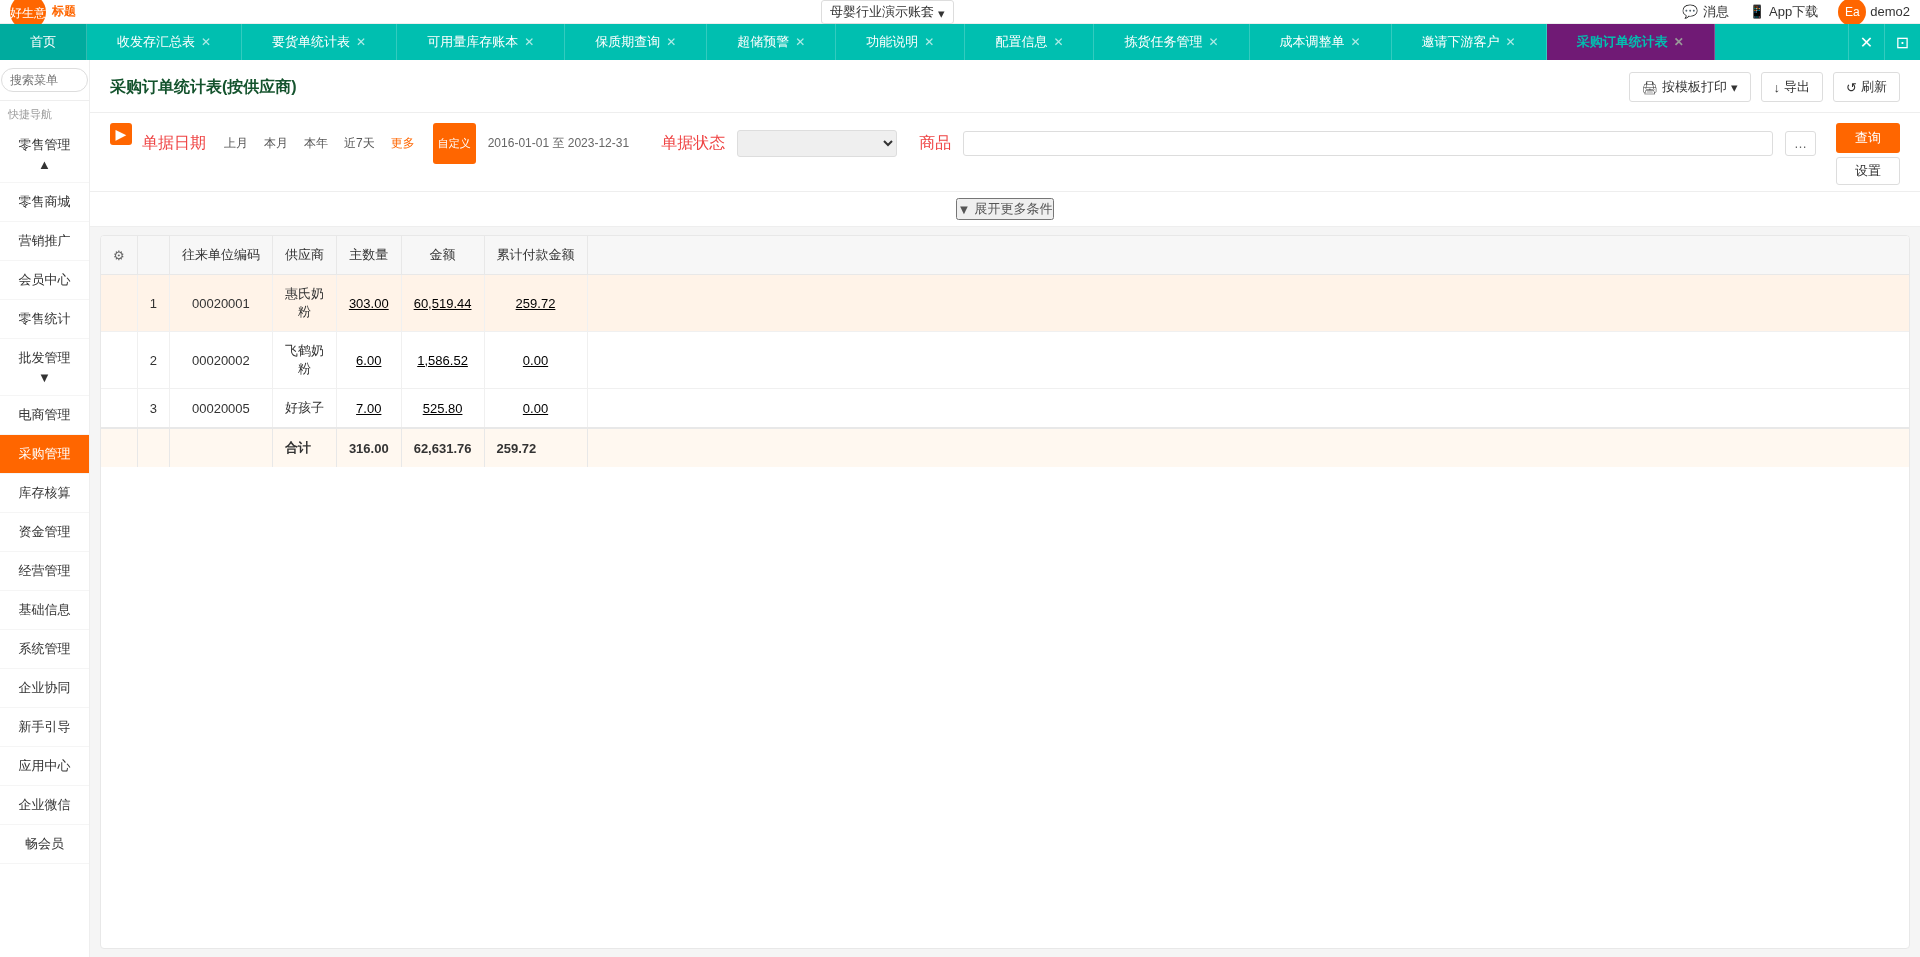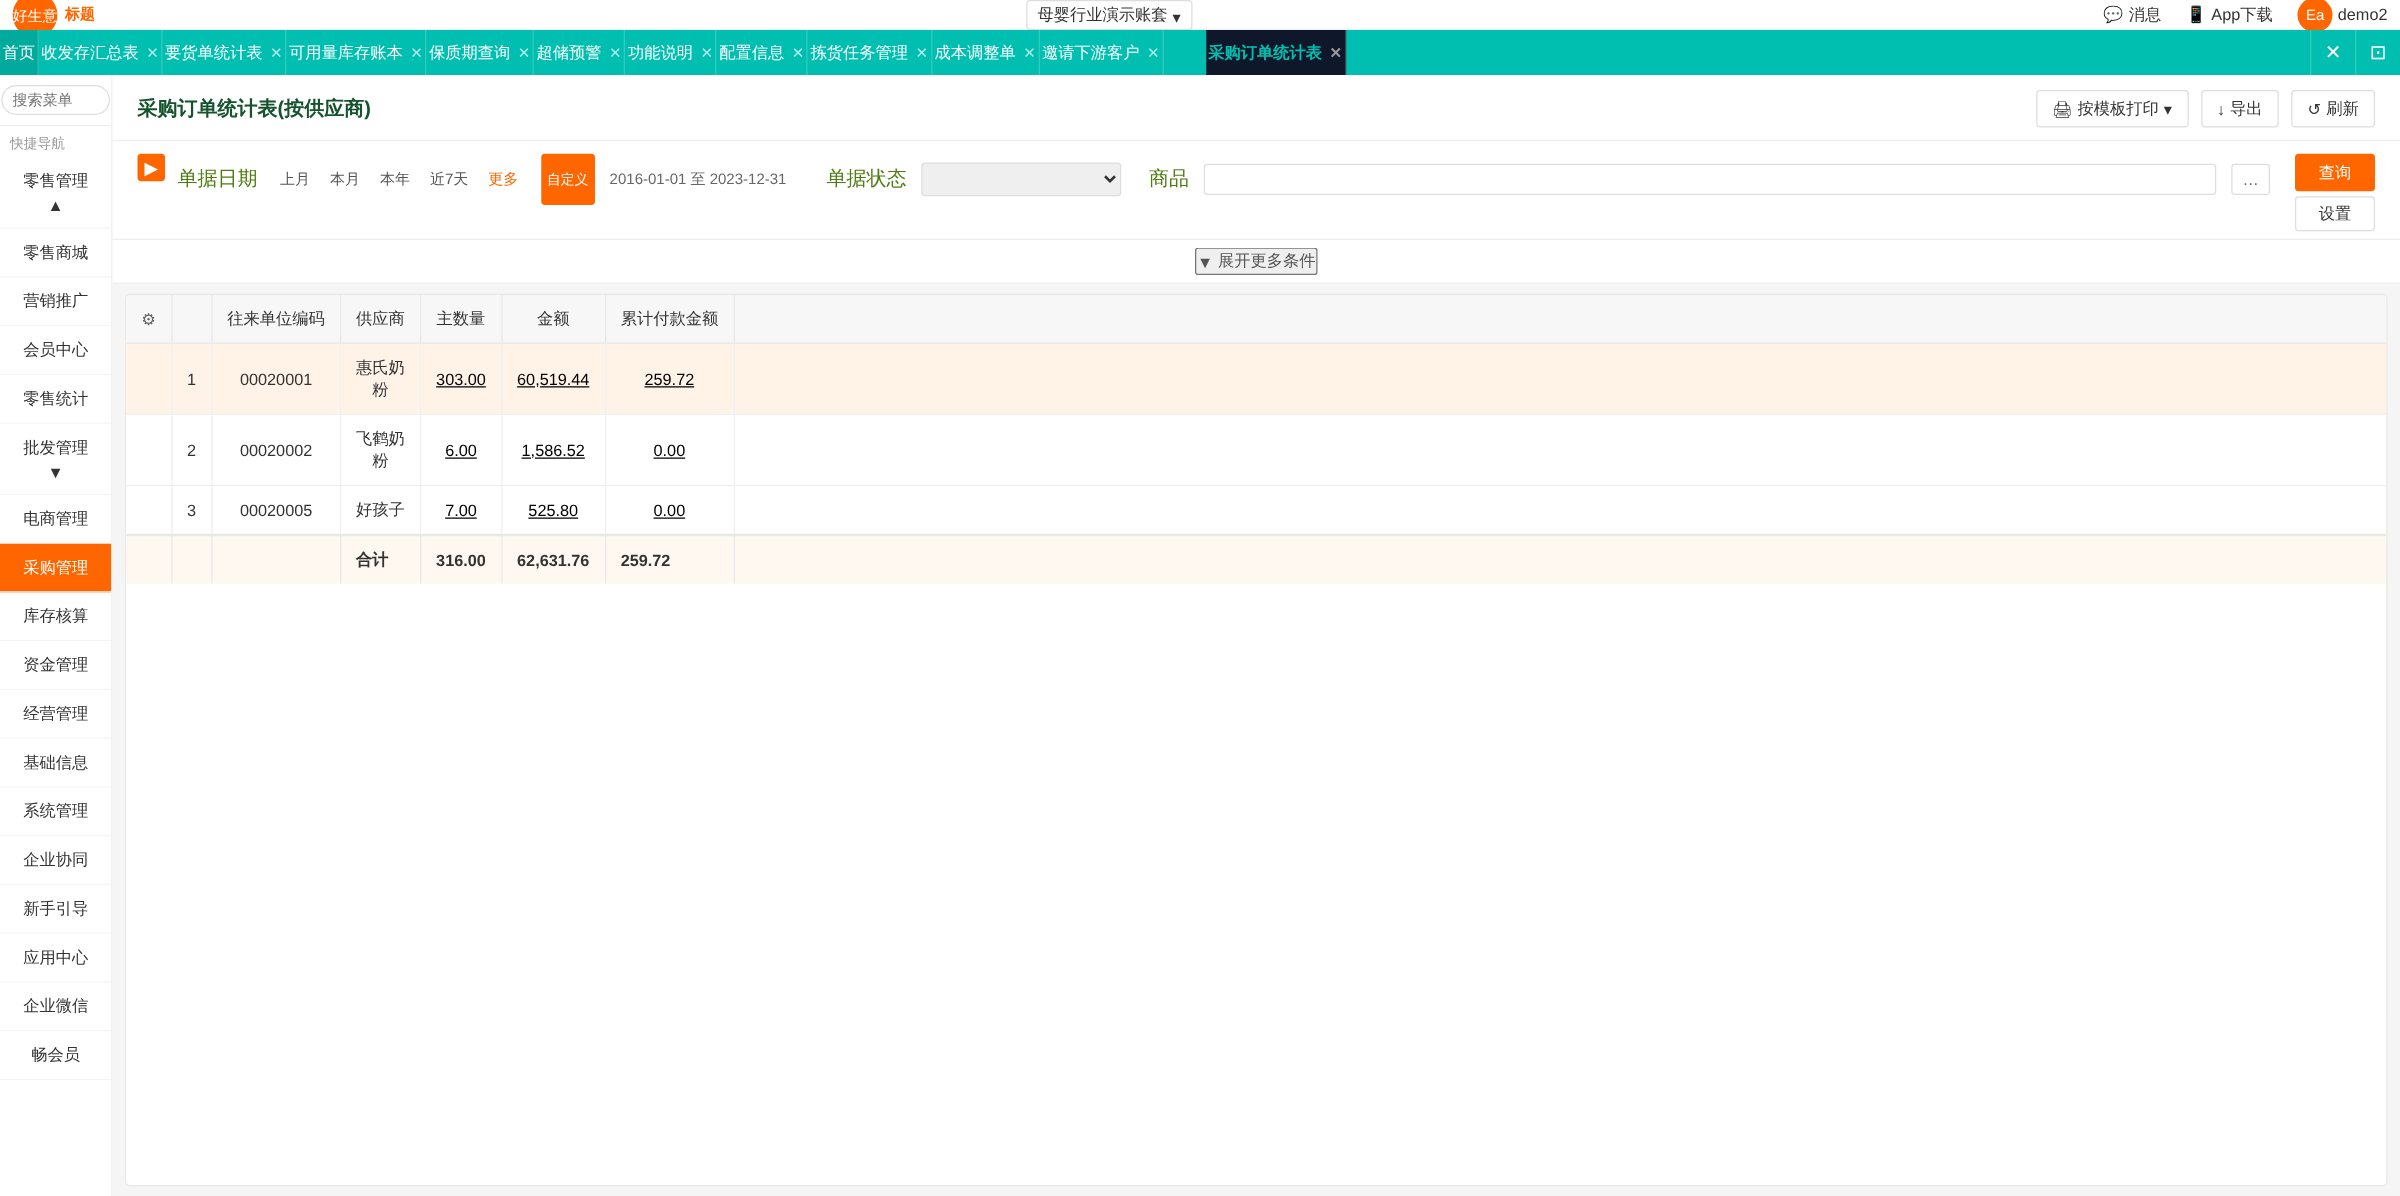--- a/index.html
+++ b/index.html
@@ -73,36 +73,35 @@
       background: #00bfb0;
       display: flex;
       align-items: center;
       padding: 0 0;
       overflow: hidden;
     }
     .nav-tab {
       height: 36px;
       display: flex;
       align-items: center;
-      padding: 0 2px;
+      padding: 0 30px;
       font-size: 13px;
       color: #fff;
       cursor: pointer;
       white-space: nowrap;
       border-right: 1px solid rgba(255,255,255,0.2);
       position: relative;
     }
     .nav-tab.home {
       background: rgba(0,0,0,0.1);
     }
     .nav-tab.active {
-      background: #0f172a;
+      background: #701a75;
       color: #00bfb0;
       font-weight: bold;
-      margin-left: 34px;
     }
     .nav-tab .close-btn {
       margin-left: 6px;
       font-size: 12px;
       color: rgba(255,255,255,0.7);
       cursor: pointer;
     }
     .nav-tab.active .close-btn {
       color: #999;
     }
@@ -249,21 +248,21 @@
       border: none;
       border-radius: 3px;
       cursor: pointer;
       font-size: 14px;
       display: flex;
       align-items: center;
       justify-content: center;
       flex-shrink: 0;
     }
     .filter-label {
-      color: #4d7c0f;
+      color: #ef4444;
       white-space: nowrap;
     }
     .date-shortcuts {
       display: flex;
       gap: 4px;
     }
     .date-shortcut {
       padding: 2px 6px;
       font-size: 12px;
       color: #555;

